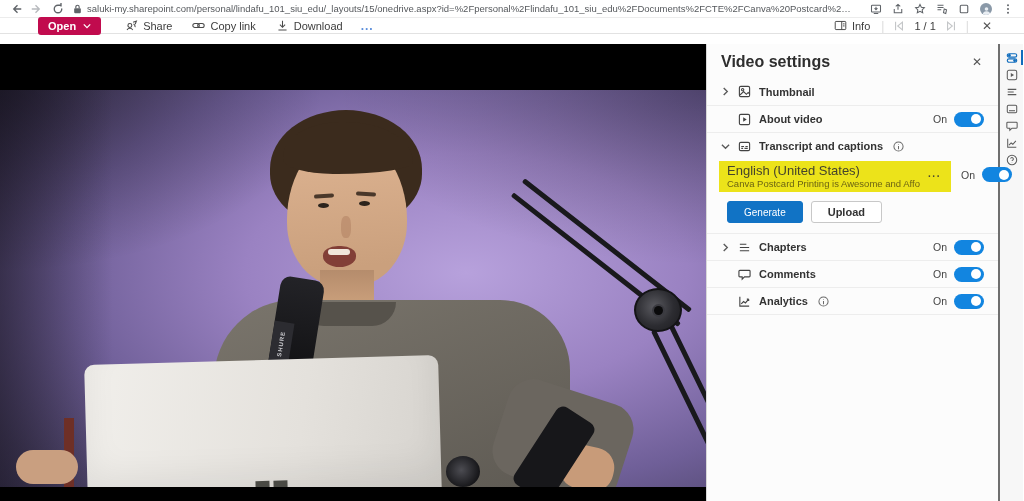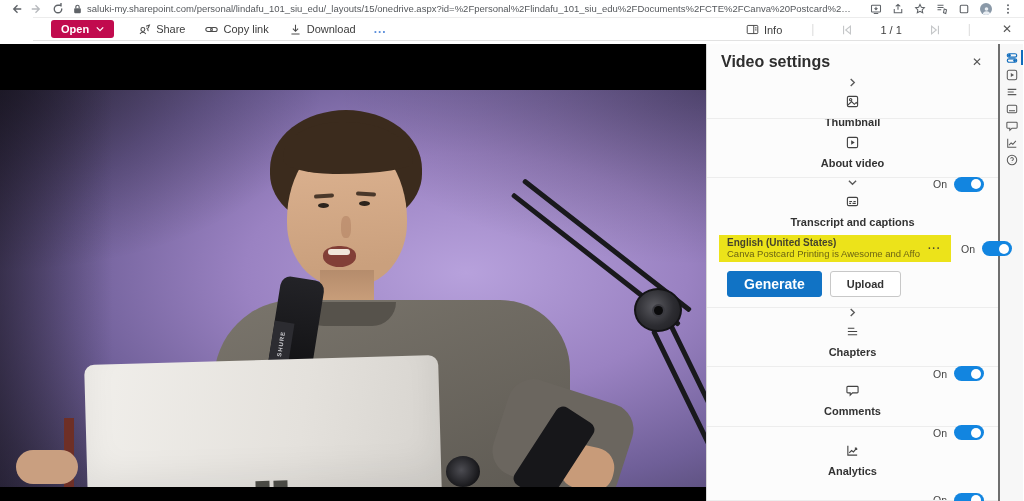--- a/index.html
+++ b/index.html
@@ -12,29 +12,29 @@
   .nav-ico { width:12px; height:12px; color:#5f6368; flex:0 0 auto; }
   .nav-ico.dim { color:#b6b9bd; }
   .url-wrap { flex:1; min-width:0; display:flex; align-items:center; gap:5px; }
   .lock { width:9px; height:10px; color:#5f6368; flex:0 0 auto; }
   .url-text { font-size:9.5px; color:#55585c; white-space:nowrap; overflow:hidden; text-overflow:ellipsis; }
   .b-right { display:flex; align-items:center; gap:10px; margin-left:8px; }
   .avatar-dot { width:12px; height:12px; border-radius:50%; background:#8a99a8; display:flex; align-items:flex-end; justify-content:center; overflow:hidden; }
   .avatar-dot svg { width:9px; height:9px; color:#e9eef3; }
 
   
-  .cmd-bar { height:24px; border-top:1px solid #ececec; border-bottom:1px solid #e2e2e2; display:flex; align-items:center; padding:0 8px; position:relative; background:#fff;margin-left:33px; }
+  .cmd-bar { height:17px; border-top:1px solid #ececec; border-bottom:1px solid #e2e2e2; display:flex; align-items:center; padding:0 28px; position:relative; background:#fff; }
   .open-btn { background:var(--open,#c10b4e); color:#fff; font-size:11px; font-weight:600; border:none; border-radius:3px; padding:3px 10px; display:flex; align-items:center; gap:7px; margin:0 14px 0 10px; cursor:pointer; }
   .open-btn svg { width:8px; height:8px; }
   .cmd-item { display:flex; align-items:center; gap:5px; font-size:11px; color:#3d3d3d; padding:0 10px; cursor:pointer; background:none; border:none; font-family:inherit; }
   .cmd-item svg { width:13px; height:13px; color:#4a4a4a; }
   .cmd-more { color:#5b8edb; font-size:12px; font-weight:bold; letter-spacing:1px; padding:0 8px; cursor:pointer; background:none; border:none; }
   .doc-title { position:absolute; left:50%; transform:translateX(-50%); display:flex; align-items:center; gap:6px; font-size:11px; color:#333; }
   .file-ico { width:13px; height:13px; }
-  .cmd-right { margin-left:auto; display:flex; align-items:flex-end; gap:27px; font-size:11px; color:#3d3d3d; }
+  .cmd-right { margin-left:auto; display:flex; align-items:center; gap:9px; font-size:11px; color:#3d3d3d; }
   .vsep { color:#dcdcdc; font-size:12px; }
   .pg-ico { width:12px; height:12px; color:#c4c6c8; }
   .x-btn { background:none; border:none; font-size:12px; color:#555; cursor:pointer; padding:0 4px; }
 
   
   .main { position:absolute; top:44px; left:0; right:0; bottom:0; display:flex; }
   .video-area { width:706px; position:relative; background:#000; flex:0 0 auto; overflow:hidden; }
   .scene { position:absolute; top:46px; left:0; right:0; bottom:14px; overflow:hidden;
     background:
       linear-gradient(to right, rgba(16,13,22,.5) 0%, rgba(16,13,22,0) 16%),
@@ -75,41 +75,41 @@
   .red-strip { left:64px; top:328px; width:10px; height:69px; background:#6e2f26; }
 
   
   .panel { width:292px; flex:0 0 auto; background:#fcfcfc; border-left:1px solid #d8d8d8; position:relative; font-size:11px; display:flex; flex-direction:column; }
   .panel-scrollbar { width:2px; flex:0 0 auto; background:#6f6f6f; }
   .panel-header { display:flex; justify-content:space-between; align-items:center; padding:9px 12px 7px 14px; }
   .panel-title { font-size:16px; font-weight:bold; color:#2e2e2e; }
   .notice-card { margin:1px 8px 9px 8px; border:1px solid #c9c9c9; border-radius:2px; padding:7px 9px 8px 9px; font-size:10.5px; line-height:1.5; color:#3f3f3f; }
   .learn-link { color:#0f6cbd; text-decoration:underline; cursor:pointer; white-space:nowrap; }
   .ext-ico { width:9px; height:9px; display:inline-block; vertical-align:-1px; margin-left:2px; color:#0f6cbd; }
-  .p-row { display:flex; align-items:center; gap:8px; padding:0 14px; min-height:27px; border-top:1px solid #ededed;flex-direction:column; }
+  .p-row { display:flex; align-items:center; gap:8px; padding:0 14px; min-height:27px; border-top:1px solid #ededed; }
   .p-row.first { border-top:none; }
   .chev { width:9px; height:9px; color:#5a5a5a; flex:0 0 9px; }
   .chev-spacer { width:9px; flex:0 0 9px; }
   .row-ico { width:13px; height:13px; color:#424242; flex:0 0 13px; }
   .row-label { font-weight:600; color:#333; }
   .info-ico { width:11px; height:11px; color:#6a6a6a; margin-left:2px; }
   .row-end { margin-left:auto; display:flex; align-items:center; gap:7px; }
   .on-label { font-size:10.5px; color:#444; }
   .toggle { width:30px; height:15px; border-radius:8px; background:var(--toggle,#1285e0); position:relative; cursor:pointer; flex:0 0 30px; }
   .toggle::after { content:""; position:absolute; top:2.5px; right:3px; width:10px; height:10px; border-radius:50%; background:#fff; }
   .sub-block { padding:2px 14px 10px 20px; }
   .hl-row { display:flex; align-items:flex-start; }
   .hl { background:var(--hl,#ece31a); padding:2px 8px 3px 8px; display:flex; align-items:center; gap:6px; width:232px; margin-left:-8px; }
   .hl-text { flex:1; min-width:0; }
-  .lang-label { font-size:10px; font-weight:700; color:#45432c; }
+  .lang-label { font-size:13px; font-weight:400; color:#45432c; }
   .caption-file { font-size:9.5px; color:#6c6413; white-space:nowrap; overflow:hidden; }
   .hl-dots { font-weight:bold; color:#4c4a30; letter-spacing:1px; font-size:10px; cursor:pointer; background:none; border:none; padding:0 2px; }
   .hl-end { margin-left:10px; display:flex; align-items:center; gap:7px; padding-top:6px; }
   .btn-row { display:flex; gap:8px; margin-top:9px; }
-  .btn-primary { background:var(--blue,#1173c5); color:#fff; border:1px solid var(--blue,#1173c5); border-radius:3px; font-size:14px; font-weight:700; padding:4px 16px; cursor:pointer; font-family:inherit; }
+  .btn-primary { background:var(--blue,#1173c5); color:#fff; border:1px solid var(--blue,#1173c5); border-radius:3px; font-size:10px; font-weight:400; padding:4px 16px; cursor:pointer; font-family:inherit; }
   .btn-secondary { background:#fff; color:#333; border:1px solid #c8c8c8; border-radius:3px; font-size:11px; font-weight:600; padding:4px 16px; cursor:pointer; font-family:inherit; }
   .panel-tail { flex:1; border-top:1px solid #ededed; }
 
   
   .rail { width:23px; flex:0 0 auto; background:#f7f7f7; display:flex; flex-direction:column; align-items:center; padding-top:6px; gap:2px; }
   .rail-item { width:100%; height:15px; display:flex; align-items:center; justify-content:center; position:relative; color:#5a5a5a; cursor:pointer; }
   .rail-item svg { width:12px; height:12px; }
   .rail-item.active { color:#0f6cbd; }
   .rail-item.active::after { content:""; position:absolute; right:0; top:0; bottom:0; width:2.5px; background:#0f6cbd; }
 </style>

